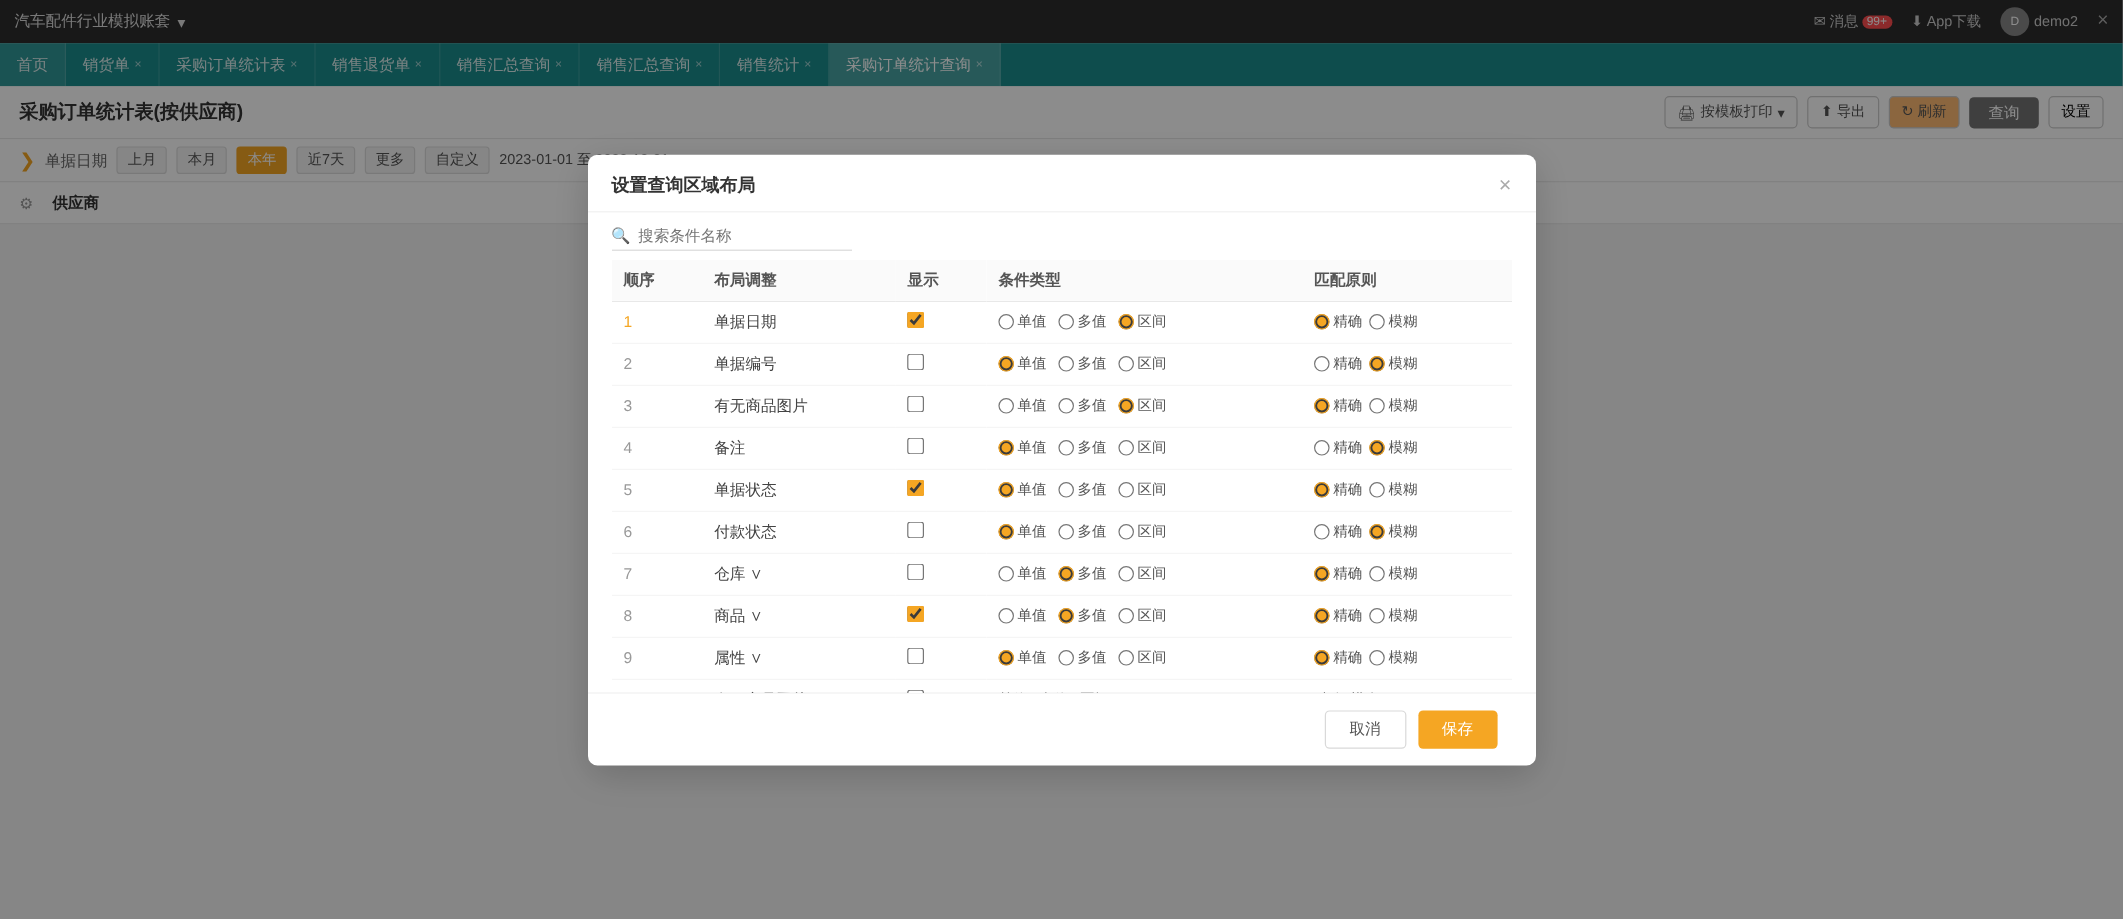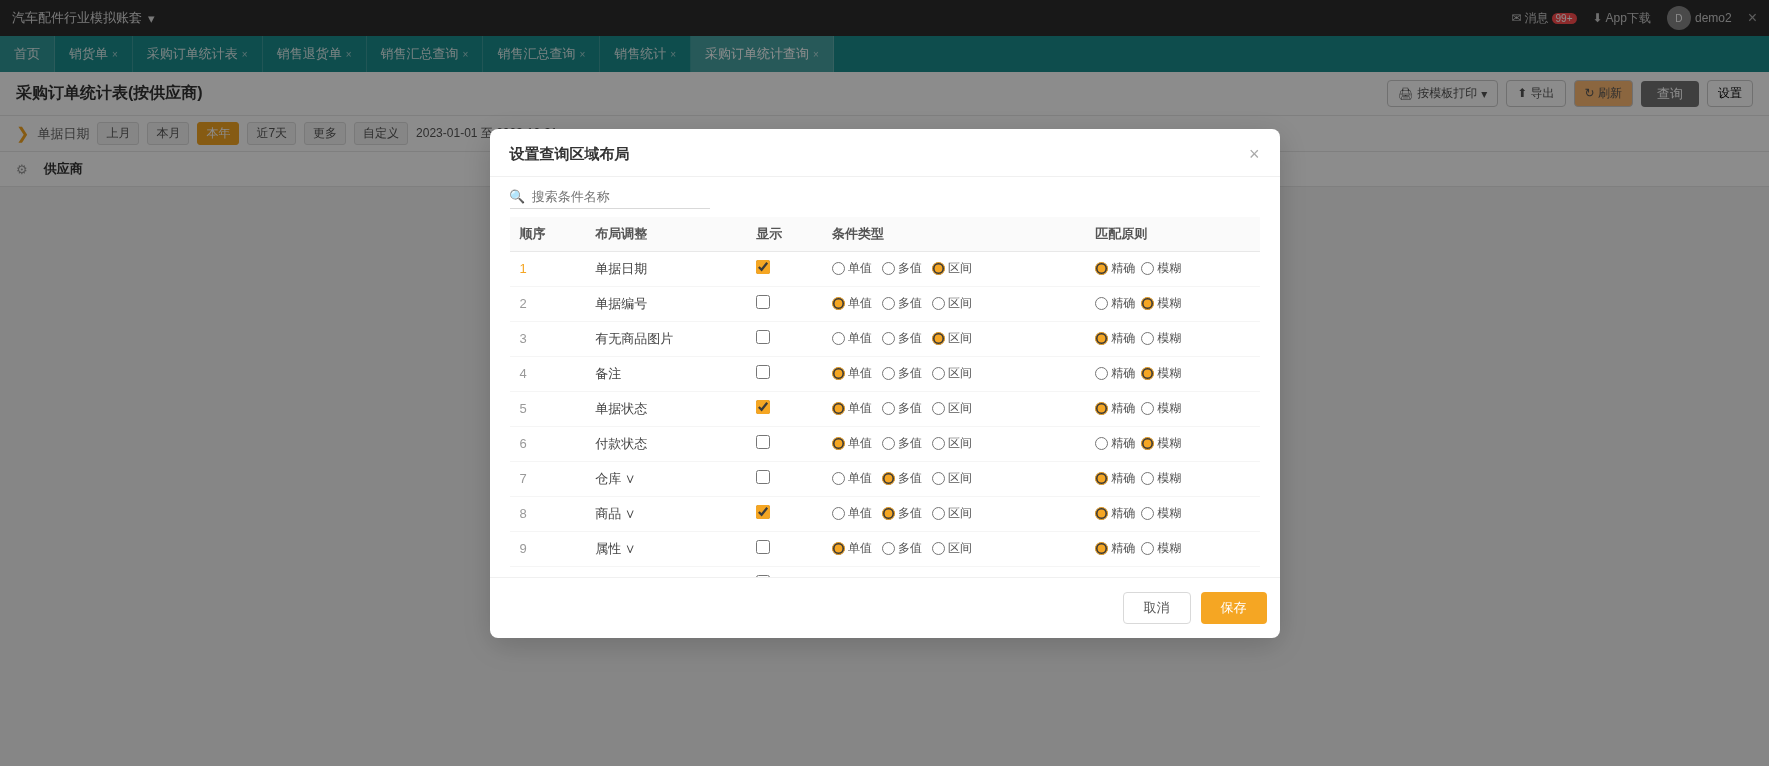--- a/index.html
+++ b/index.html
@@ -200,21 +200,21 @@
     .radio-group { display: flex; align-items: flex-end; gap: 10px; }
     .radio-group label { display: flex; align-items: center; gap: 3px; font-size: 12px; color: #555; cursor: pointer; }
     input[type="radio"] { accent-color: #f5a623; width: 13px; height: 13px; cursor: pointer; }
 
     
     .match-group { display: flex; align-items: center; gap: 6px; }
     .match-group label { display: flex; align-items: center; gap: 3px; font-size: 12px; color: #555; cursor: pointer; }
 
     
     .dialog-footer {
-      padding: 14px 13px;
+      padding: 14px 32px;
       display: flex;
       justify-content: flex-end;
       gap: 10px;
       border-top: 1px solid #f0f0f0;
     }
     .btn-cancel { padding: 6px 20px; border: 1px solid #d9d9d9; background: white; border-radius: 4px; cursor: pointer; font-size: 13px; color: #555; }
     .btn-save { padding: 6px 20px; border: none; background: #f5a623; color: white; border-radius: 4px; cursor: pointer; font-size: 13px; font-weight: 500; }
 
     
     .dialog-table-wrap::-webkit-scrollbar { width: 6px; }

